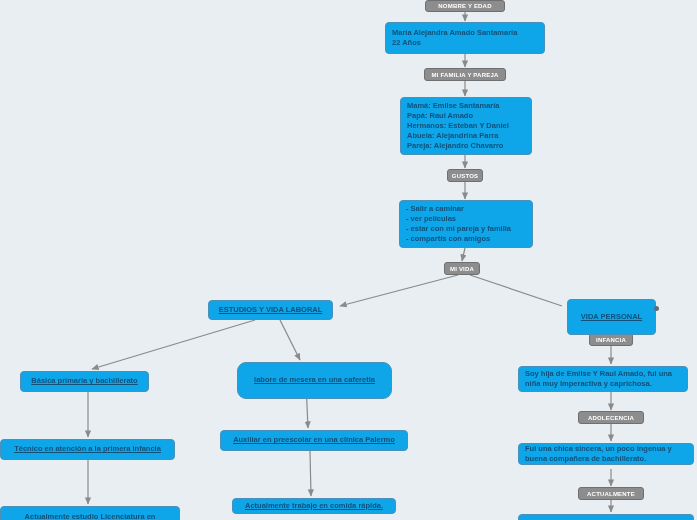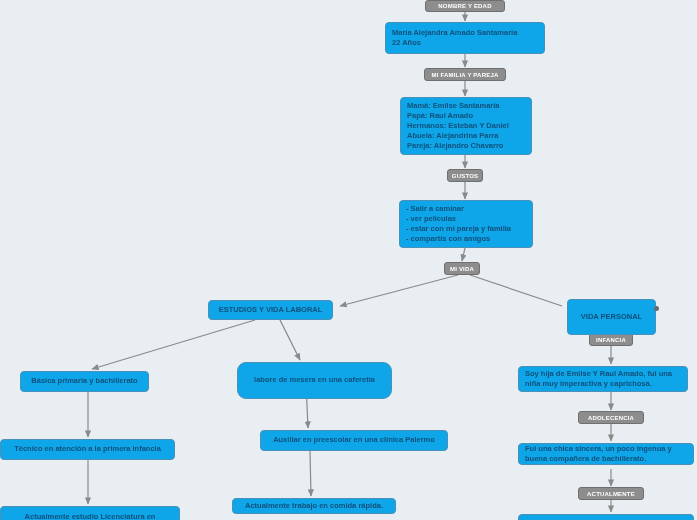--- a/index.html
+++ b/index.html
@@ -38,20 +38,21 @@
     font-size: 7.5px;
     line-height: 1.35;
     padding: 4px 6px;
     white-space: pre-line;
     display: flex;
     align-items: center;
   }
   .node.center {
     justify-content: center;
     text-align: center;
+    text-decoration: underline;
   }
   .label {
     position: absolute;
     box-sizing: border-box;
     background: #8d8d8d;
     border: 1px solid #6f6f6f;
     border-radius: 3px;
     color: #ffffff;
     font-weight: bold;
     font-size: 6px;
@@ -124,21 +125,21 @@
       <div class="node" style="left: 399px; top: 200px; width: 134px; height: 48px;">- Salir a caminar
 - ver películas
 - estar con mi pareja y familia
 - compartís con amigos</div>
       <div class="node center" style="left: 208px; top: 300px; width: 125px; height: 20px;">ESTUDIOS Y VIDA LABORAL</div>
       <div class="node center" style="left: 567px; top: 299px; width: 89px; height: 36px;">VIDA PERSONAL</div>
       <div class="node center" style="left: 20px; top: 371px; width: 129px; height: 21px;">Básica primaria y bachillerato</div>
       <div class="node center" style="left: 0px; top: 439px; width: 175px; height: 21px;">Técnico en atención a la primera infancia</div>
       <div class="node center" style="left: 0px; top: 506px; width: 180px; height: 22px;">Actualmente estudio Licenciatura en</div>
       <div class="node center" style="left: 237px; top: 362px; width: 155px; height: 37px; border-radius: 9px;">labore de mesera en una caferetia</div>
-      <div class="node center" style="left: 220px; top: 430px; width: 188px; height: 21px; margin-left: 40px;">Auxiliar en preescolar en una clínica Palermo</div>
+      <div class="node center" style="left: 220px; top: 430px; width: 188px; height: 21px;">Auxiliar en preescolar en una clínica Palermo</div>
       <div class="node center" style="left: 232px; top: 498px; width: 164px; height: 16px;">Actualmente trabajo en comida rápida.</div>
       <div class="node" style="left: 518px; top: 366px; width: 170px; height: 26px;">Soy hija de Emilse Y Raul Amado, fui una
 niña muy imperactiva y caprichosa.</div>
       <div class="node" style="left: 518px; top: 443px; width: 176px; height: 22px;">Fui una chica sincera, un poco ingenua y
 buena compañera de bachillerato.</div>
       <div class="node" style="left: 518px; top: 514px; width: 176px; height: 12px;"></div>
     </div>
   <div id="pins">
       <div class="pin" style="left: 654px; top: 306px;"></div>
     </div>

